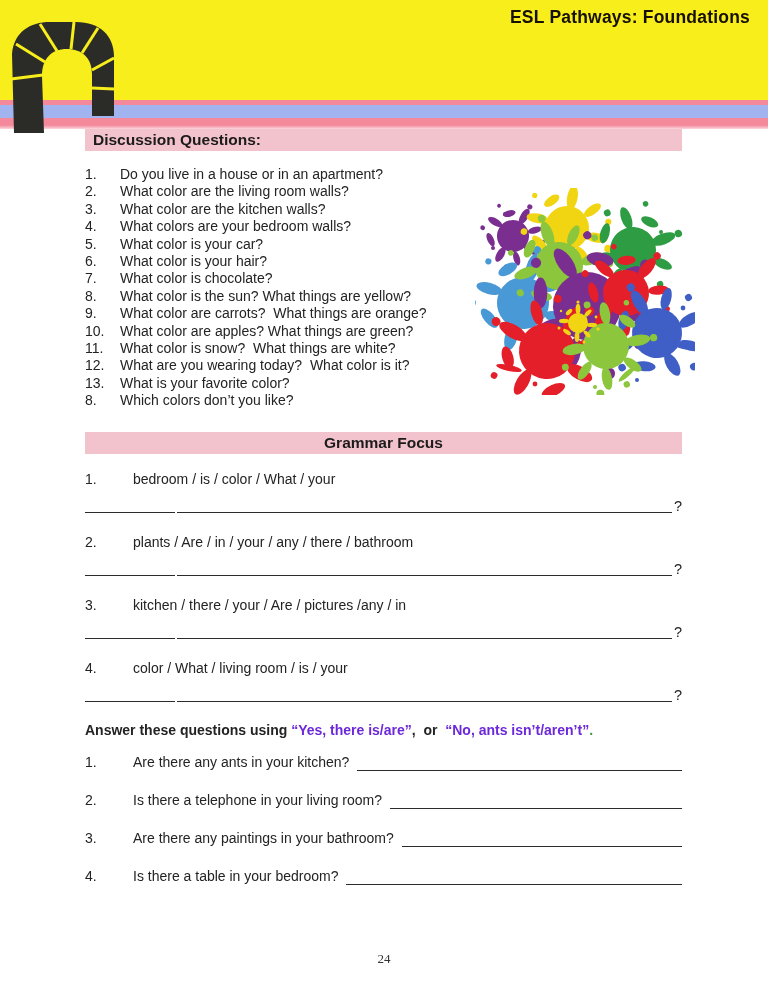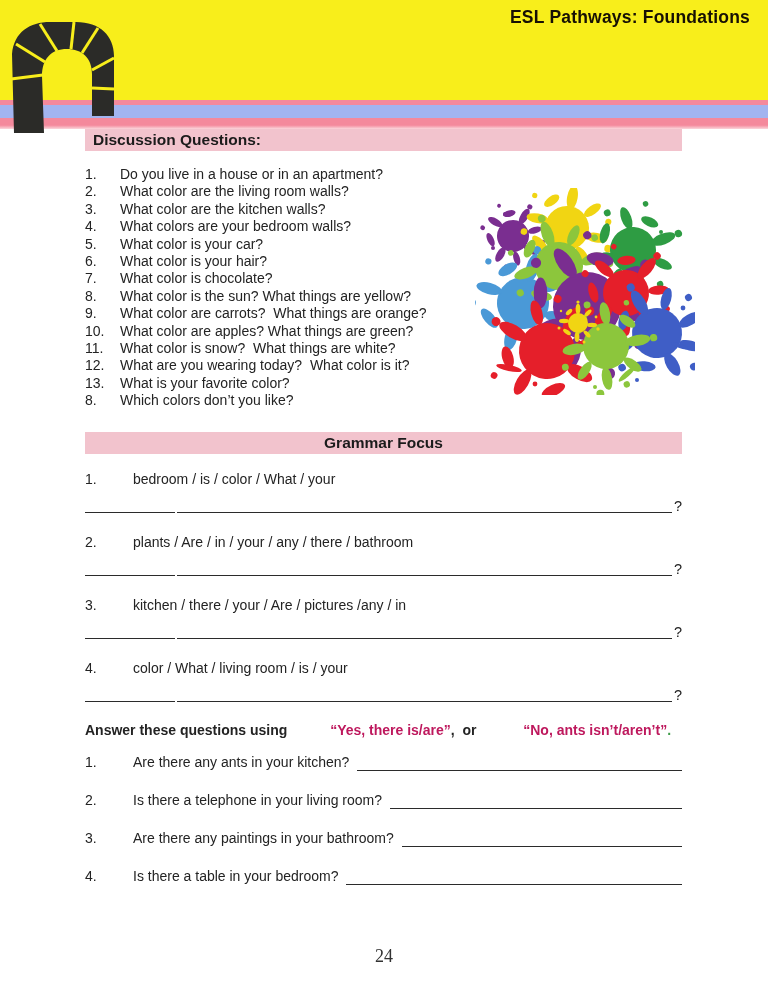--- a/index.html
+++ b/index.html
@@ -35,30 +35,30 @@
   .scramble-item{margin-top:21px;}
   .scramble-item.first{margin-top:17px;}
   .s-row{display:flex;font-size:14px;line-height:17px;}
   .s-num{width:48px;flex:0 0 48px;}
   .s-line{display:flex;align-items:flex-end;margin-top:12px;height:13px;}
   .seg1{width:90px;height:12px;border-bottom:1.5px solid #2b2b2b;}
   .seg-gap{width:2px;}
   .seg2{flex:1;height:12px;border-bottom:1.5px solid #2b2b2b;}
   .q-mark{font-size:14.5px;line-height:15px;margin-left:2px;margin-bottom:-1px;}
   .answer-instruction{margin-top:20px;font-size:14px;font-weight:bold;white-space:pre-wrap;}
-  .crimson{color:#be185d;margin-left:39px;}
+  .crimson{color:#6d28d9;}
   .green{color:#3e9c49;}
   .aq{display:flex;align-items:flex-end;margin-top:21px;font-size:14px;line-height:17px;}
   .aq.first{margin-top:16px;}
   .aq-num{width:48px;flex:0 0 48px;}
   .aq-text{white-space:nowrap;}
   .aq-line{flex:1;margin-left:8px;height:13px;border-bottom:1.4px solid #2b2b2b;}
   .page-number{
     position:absolute;bottom:27px;left:0;width:100%;text-align:center;
-    font-family:"Liberation Serif", serif;font-size:18px;color:#333;
+    font-family:"Liberation Serif", serif;font-size:13px;color:#333;
   }
 </style>
 </head>
 <body>
 
 <div class="page">
 
   <div class="band-yellow">
     <div class="brand-title">ESL Pathways: Foundations</div>
   </div>

